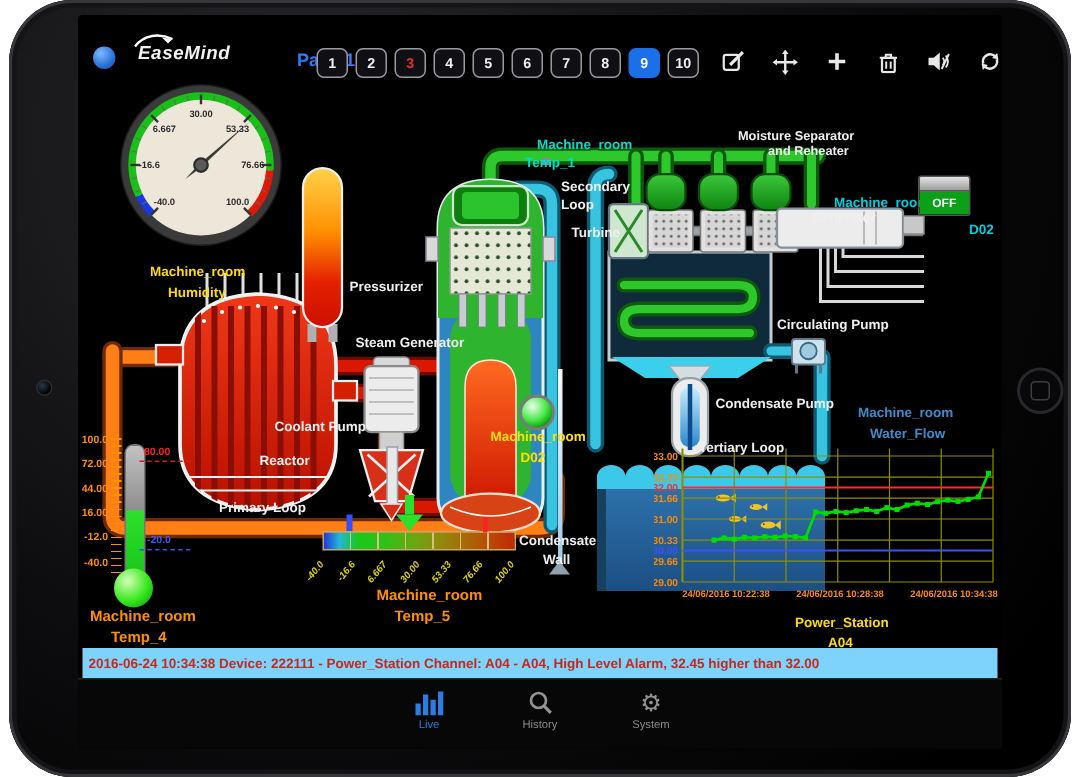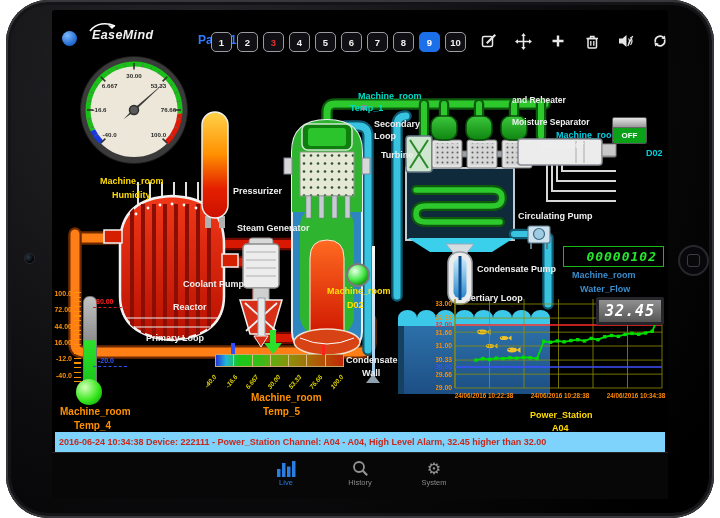--- a/index.html
+++ b/index.html
@@ -357,21 +357,20 @@
       <rect x="187.41111111111113" y="38.749999999999986" width="3.4" height="3.4" fill="#00dd00"></rect>
       <rect x="194.1888888888889" y="37.69999999999997" width="3.4" height="3.4" fill="#00dd00"></rect>
       <rect x="200.96666666666667" y="38.54000000000002" width="3.4" height="3.4" fill="#00dd00"></rect>
       <rect x="207.74444444444444" y="37.27999999999997" width="3.4" height="3.4" fill="#00dd00"></rect>
       <rect x="214.52222222222224" y="35.60000000000001" width="3.4" height="3.4" fill="#00dd00"></rect>
       <rect x="221.3" y="19.84999999999994" width="3.4" height="3.4" fill="#00dd00"></rect>
       <text x="48" y="104" text-anchor="middle" font-size="6.3" font-weight="bold" fill="#ff8c00">24/06/2016 10:22:38</text>
       <text x="124" y="104" text-anchor="middle" font-size="6.3" font-weight="bold" fill="#ff8c00">24/06/2016 10:28:38</text>
       <text x="200" y="104" text-anchor="middle" font-size="6.3" font-weight="bold" fill="#ff8c00">24/06/2016 10:34:38</text>
     </svg>
-  <div class="seg disp-trend">32.45</div>
 
   <div class="topbar">
     <div class="bluedot"></div>
     <div class="logo">
       <svg width="30" height="12" viewBox="0 0 30 12">
         <path d="M2,10 C8,2 18,1 27,5" stroke="#fff" stroke-width="1.6" fill="none"></path>
         <polygon points="27,5 20,4 24,8" fill="#fff"></polygon>
       </svg>
       <span>EaseMind</span>
     </div>
@@ -465,35 +464,34 @@
       <polygon points="54.7,60 56,13 57.3,60" fill="#3a3a3a"></polygon>
       <polygon points="54.4,54 57.6,54 56,70" fill="#3a3a3a"></polygon>
     </g>
     <circle cx="56" cy="56" r="4.5" fill="#5a5a5a" stroke="#2e2e2e" stroke-width="1.5"></circle>
   </svg>
 
   <div class="lbl c-teal" style="left:358px;top:91px;">Machine_room</div>
   <div class="sensor-ic"></div>
   <div class="lbl c-teal" style="left:350px;top:103px;">Temp_1</div>
 
-  <div class="seg disp-flow">00000102</div>
   <div class="lbl c-blue" style="left:572px;top:270px;">Machine_room</div>
   <div class="lbl c-blue" style="left:580px;top:284px;">Water_Flow</div>
 
   <div class="lbl c-yellow" style="left:100px;top:176px;">Machine_room</div>
   <div class="lbl c-yellow" style="left:112px;top:190px;">Humidity</div>
   <div class="lbl" style="left:233px;top:186px;">Pressurizer</div>
   <div class="lbl" style="left:237px;top:223px;">Steam Generator</div>
   <div class="lbl" style="left:183px;top:279px;">Coolant Pump</div>
   <div class="lbl" style="left:173px;top:302px;">Reactor</div>
   <div class="lbl" style="left:146px;top:333px;">Primary Loop</div>
   <div class="lbl" style="left:374px;top:119px;">Secondary</div>
   <div class="lbl" style="left:374px;top:131px;">Loop</div>
   <div class="lbl" style="left:381px;top:150px;">Turbine</div>
-  <div class="lbl sm" style="left:512px;top:85px;margin-top:32px;">Moisture Separator</div>
+  <div class="lbl sm" style="left:492px;top:85px;">Moisture Separator</div>
   <div class="lbl sm" style="left:512px;top:95px;">and Reheater</div>
   <div class="lbl c-cyan" style="left:556px;top:130px;">Machine_room</div>
   <div class="lbl" style="left:541px;top:140px;">Generator</div>
   <div class="lbl c-cyan" style="left:646px;top:148px;">D02</div>
   <div class="lbl" style="left:518px;top:211px;">Circulating Pump</div>
   <div class="lbl" style="left:477px;top:264px;">Condensate Pump</div>
   <div class="lbl" style="left:466px;top:293px;">Tertiary Loop</div>
   <div class="lbl" style="left:346px;top:355px;">Condensate</div>
   <div class="lbl" style="left:362px;top:368px;">Wall</div>
   <div class="lbl c-led" style="left:327px;top:286px;">Machine_room</div>

